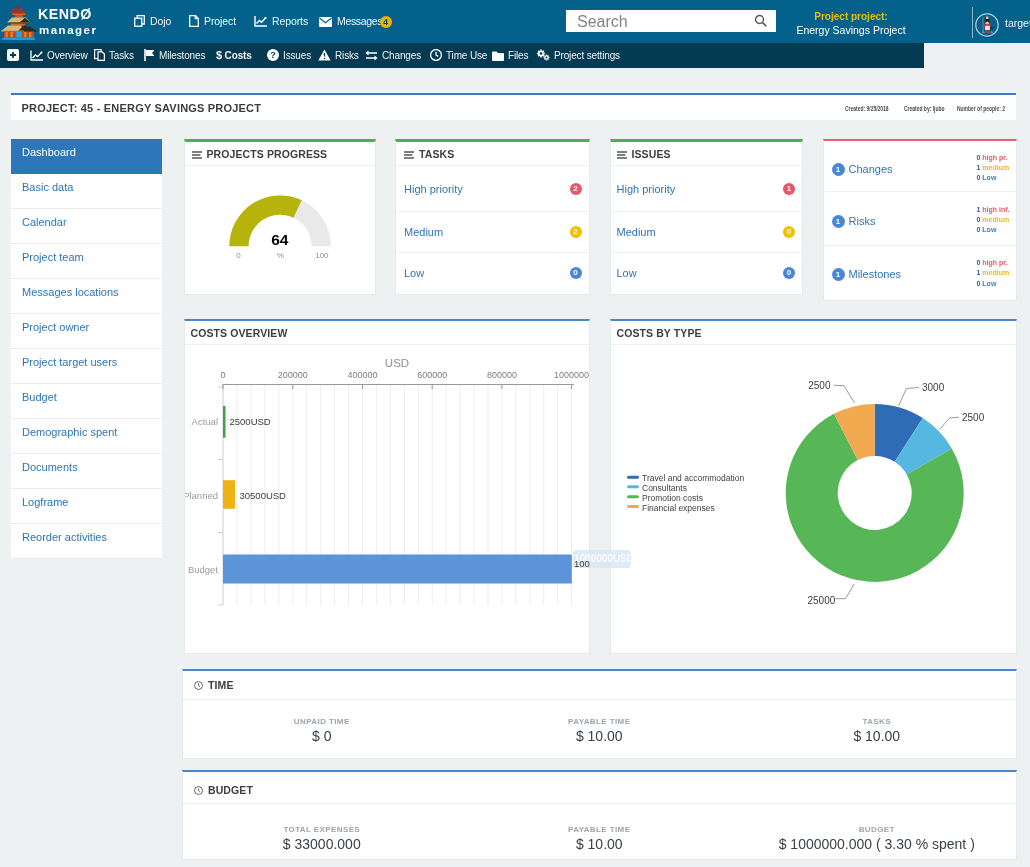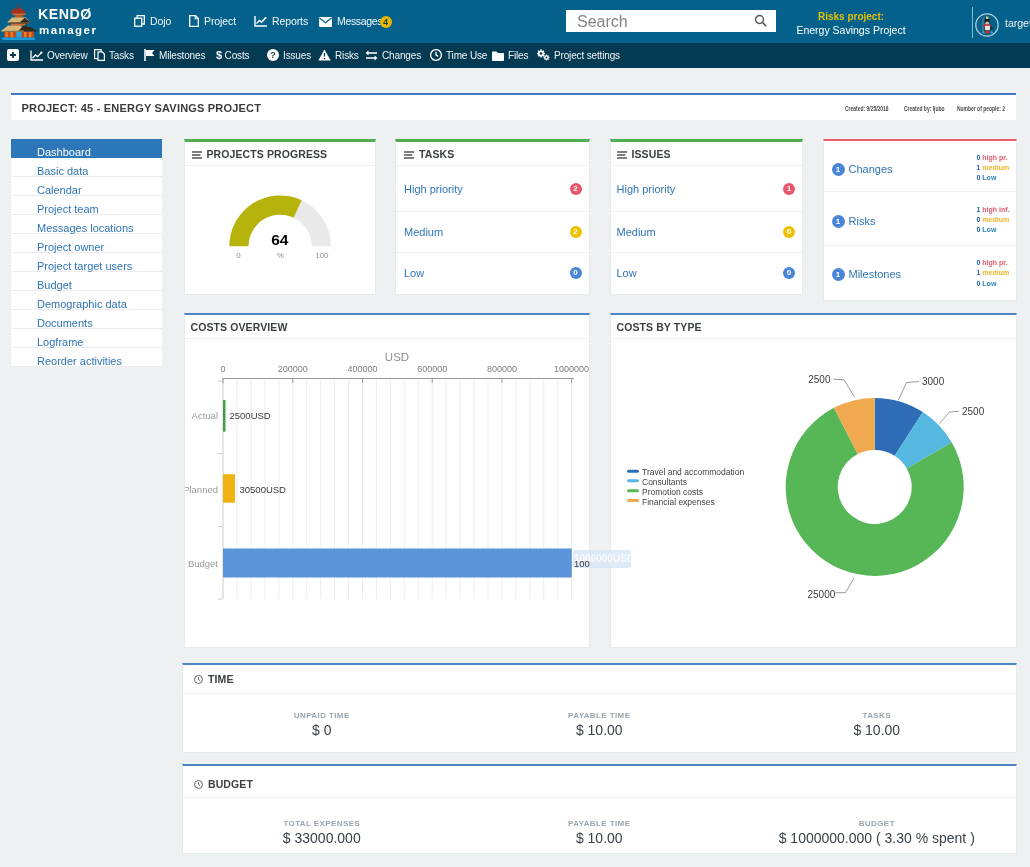--- a/index.html
+++ b/index.html
@@ -13,36 +13,36 @@
 .brand-kendo { position:absolute; left:38px; top:5px; color:#fff; font-size:15px; font-weight:bold; letter-spacing:0.5px; transform:scaleX(0.95); transform-origin:left top; }
 .brand-mgr { position:absolute; left:39px; top:24px; color:#fff; font-size:11.5px; font-weight:bold; letter-spacing:1.5px; }
 .msgbadge { display:inline-block; width:12px; height:12px; border-radius:50%; background:#eab502; color:#0d4258; font-size:8.5px; font-weight:bold; text-align:center; line-height:12px; }
 .search { position:absolute; left:566px; top:10px; width:210px; height:22px; background:#fff; border:none; }
 .search-ph { position:absolute; left:577px; top:13px; font-size:16px; color:#848484; }
 .chosen1 { position:absolute; left:790px; width:122px; top:11px; text-align:center; color:#e5c009; font-size:10px; font-weight:bold; white-space:nowrap; }
 .chosen2 { position:absolute; left:765px; width:172px; top:23.5px; text-align:center; color:#fff; font-size:10.5px; white-space:nowrap; }
 .vsep { position:absolute; left:972px; top:7px; width:1px; height:31px; background:rgba(255,255,255,0.55); }
 .uname { position:absolute; left:1005px; top:17px; color:#f0f5f7; font-size:10.5px; }
 
-.subbar { position:absolute; left:0; top:43px; width:1030px; height:25px; background:#043b53; }
+.subbar { position:absolute; left:0; top:43px; width:924px; height:25px; background:#043b53; }
 .subbar .sitem { position:absolute; top:0; height:25px; line-height:25px; color:#eef4f6; font-size:10px; white-space:nowrap; letter-spacing:-0.15px; }
 .subbar .sitem svg { vertical-align:-2px; margin-right:4px; }
 
 .card { position:absolute; background:#fff; border:1px solid #e7eaed; border-top:none; }
 .bt-green { border-top:3px solid #4fae52; }
 .bt-red { border-top:2px solid #ed5e6d; }
-.bt-blue { border-top:2px solid #4c86c8; }
+.bt-blue { border-top:2px solid #4c86c8;margin-top:6px; }
 .chead { font-size:10.5px; font-weight:bold; color:#3c4043; letter-spacing:0.1px; }
 .hamb { display:inline-block; vertical-align:-1px; margin-right:5px; }
 .rowline { border-bottom:1px solid #f0f0f0; }
 .bluetxt { color:#2e75b6; }
 .badge { position:absolute; width:12px; height:12px; border-radius:50%; color:#fff; font-size:8px; font-weight:bold; text-align:center; line-height:12px; }
 
 .side { position:absolute; left:11px; top:139px; width:151px; background:#fff; }
-.side .it { height:19px; line-height:26.6px; padding-left:26px; font-size:11px; color:#2e75b6; border-bottom:1px solid #ececec; background:#fff; }
+.side .it { height:35px; line-height:26.6px; padding-left:11px; font-size:11px; color:#2e75b6; border-bottom:1px solid #ececec; background:#fff; }
 .side .it.act { background:#2d76b9; color:#fff; border-bottom:1px solid #2d76b9; }
 
 .projhead { position:absolute; left:11px; top:93px; width:1005px; height:27px; background:#fff; border-top:2px solid #4079c0; }
 .projhead .t { position:absolute; top:7px; font-size:11px; font-weight:bold; color:#3c3c3c; letter-spacing:0.2px; }
 .projhead .m { position:absolute; top:9px; font-size:8px; font-weight:bold; color:#4a4a4a; white-space:nowrap; transform:scaleX(0.62); transform-origin:left top; }
 
 .tb-lab { font-size:8px; font-weight:bold; color:#9aa5ad; letter-spacing:0.4px; text-align:center; }
 .tb-val { font-size:14px; color:#3a4149; text-align:center; margin-top:2px; }
 .tbcols { position:absolute; left:0; width:100%; display:flex; }
 .tbcols > div { flex:1; }
@@ -90,21 +90,21 @@
         <rect x="0" y="0" width="13" height="10" rx="1" fill="#fff"></rect>
         <path d="M0.5 1 L6.5 5.8 L12.5 1" fill="none" stroke="#04618b" stroke-width="1.2"></path>
       </svg>Messages</span>
   <span class="msgbadge abs" style="left:379.5px; top:15.5px;">4</span>
   <div class="search"></div>
   <div class="search-ph">Search</div>
   <svg class="abs" style="left:754px; top:14px;" width="14" height="14" viewBox="0 0 14 14">
       <circle cx="5.5" cy="5.5" r="4" fill="none" stroke="#555" stroke-width="1.4"></circle>
       <line x1="8.6" y1="8.6" x2="12.3" y2="12.3" stroke="#555" stroke-width="1.6"></line>
     </svg>
-  <div class="chosen1">Risks project:</div>
+  <div class="chosen1">Project project:</div>
   <div class="chosen2">Energy Savings Project</div>
   <div class="vsep"></div>
   <svg class="abs" style="left:975px; top:13px;" width="24" height="24" viewBox="0 0 24 24">
     <circle cx="12" cy="12" r="11.2" fill="none" stroke="rgba(255,255,255,0.7)" stroke-width="1.2"></circle>
     <line x1="8" y1="4.5" x2="8" y2="20" stroke="#888" stroke-width="0.9"></line>
     <rect x="11" y="3.5" width="2.4" height="3.5" fill="#e8c27a"></rect>
     <rect x="10" y="6" width="4.4" height="3.6" fill="#1b1b1b"></rect>
     <circle cx="12.2" cy="10.2" r="1.8" fill="#e8ba90"></circle>
     <rect x="8.8" y="11.2" width="7" height="3" rx="1" fill="#cc2b2b"></rect>
     <rect x="10" y="12.8" width="5" height="4.2" rx="0.8" fill="#e8e4de"></rect>
@@ -127,21 +127,21 @@
         <circle cx="11.5" cy="2.5" r="1" fill="#fff"></circle>
       </svg>Overview</span>
   <span class="sitem" style="left:94px;"><svg width="11" height="12" viewBox="0 0 11 12">
         <rect x="0.6" y="0.6" width="6.5" height="9" fill="none" stroke="#fff" stroke-width="1.2"></rect>
         <path d="M4 2.8 H8.2 L10.4 5 V11.4 H4 Z" fill="#043b53" stroke="#fff" stroke-width="1.2"></path>
       </svg>Tasks</span>
   <span class="sitem" style="left:144px;"><svg width="11" height="12" viewBox="0 0 11 12">
         <path d="M1 0 V12" stroke="#fff" stroke-width="1.6"></path>
         <path d="M2 1 H10.5 L8 4 L10.5 7 H2 Z" fill="#fff"></path>
       </svg>Milestones</span>
-  <span class="sitem" style="left:216px; font-weight:bold; font-size:11px;">$<span style="font-weight:normal; font-size:10px;">&nbsp;Costs</span></span>
+  <span class="sitem" style="left:216px; font-weight:bold; font-size:11px;">$<span style="font-weight:bold; font-size:10px;">&nbsp;Costs</span></span>
   <span class="sitem" style="left:267px;"><svg width="12" height="12" viewBox="0 0 12 12">
         <circle cx="6" cy="6" r="6" fill="#fff"></circle>
         <text x="6" y="9" font-size="9" font-weight="bold" fill="#043b53" text-anchor="middle" font-family="Liberation Sans">?</text>
       </svg>Issues</span>
   <span class="sitem" style="left:318px;"><svg width="13" height="12" viewBox="0 0 13 12">
         <path d="M6.5 0.5 L12.7 11.5 H0.3 Z" fill="#fff"></path>
         <path d="M6.5 4 V7.5 M6.5 9 V10.2" stroke="#043b53" stroke-width="1.3"></path>
       </svg>Risks</span>
   <span class="sitem" style="left:365px;"><svg width="13" height="11" viewBox="0 0 13 11">
         <path d="M3.5 0.5 L0.5 3 L3.5 5.5 V3.7 H12 V2.3 H3.5 Z" fill="#fff"></path>
@@ -183,21 +183,21 @@
 
 <div class="side">
   <div class="it act">Dashboard</div>
   <div class="it">Basic data</div>
   <div class="it">Calendar</div>
   <div class="it">Project team</div>
   <div class="it">Messages locations</div>
   <div class="it">Project owner</div>
   <div class="it">Project target users</div>
   <div class="it">Budget</div>
-  <div class="it">Demographic data</div>
+  <div class="it">Demographic spent</div>
   <div class="it">Documents</div>
   <div class="it">Logframe</div>
   <div class="it">Reorder activities</div>
 </div>
 
 <div class="card bt-green" style="left:183.5px; top:138.5px; width:192.5px; height:156.5px;">
   <div style="height:24px; line-height:24px; padding-left:7px;" class="chead rowline"><svg class="hamb" width="10" height="8" viewBox="0 0 10 8">
         <path d="M0 1 H10 M0 4 H8.4 M0 7 H10" stroke="#555" stroke-width="1.5"></path>
       </svg>PROJECTS PROGRESS</div>
   <svg class="abs" style="left:35px; top:47px;" width="120" height="75" viewBox="0 0 120 75">

